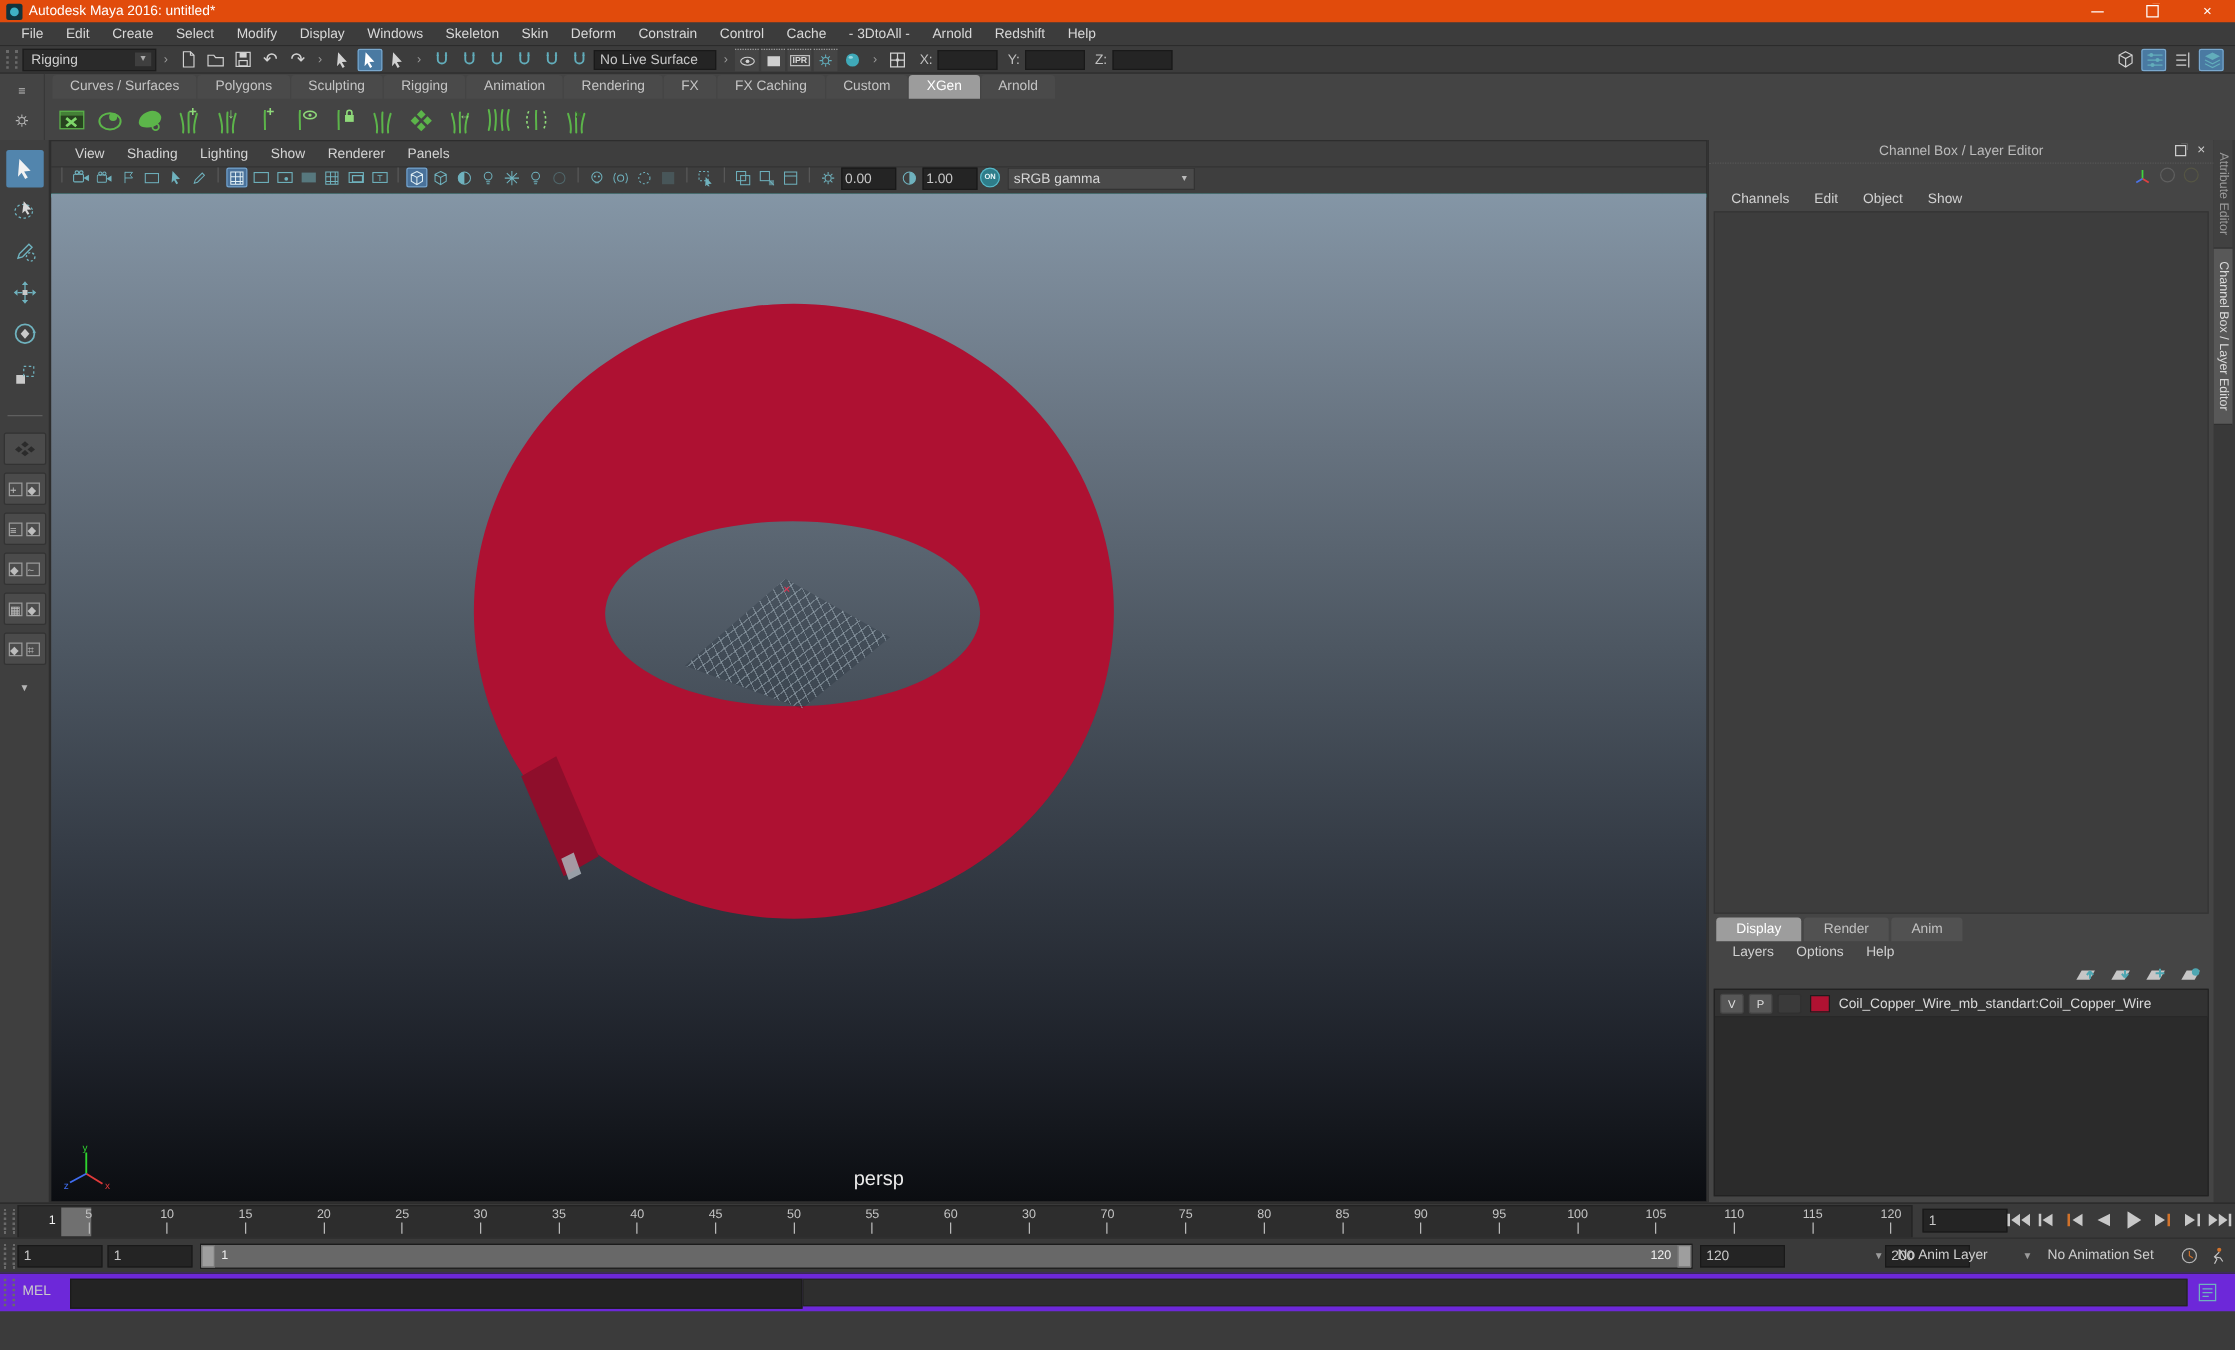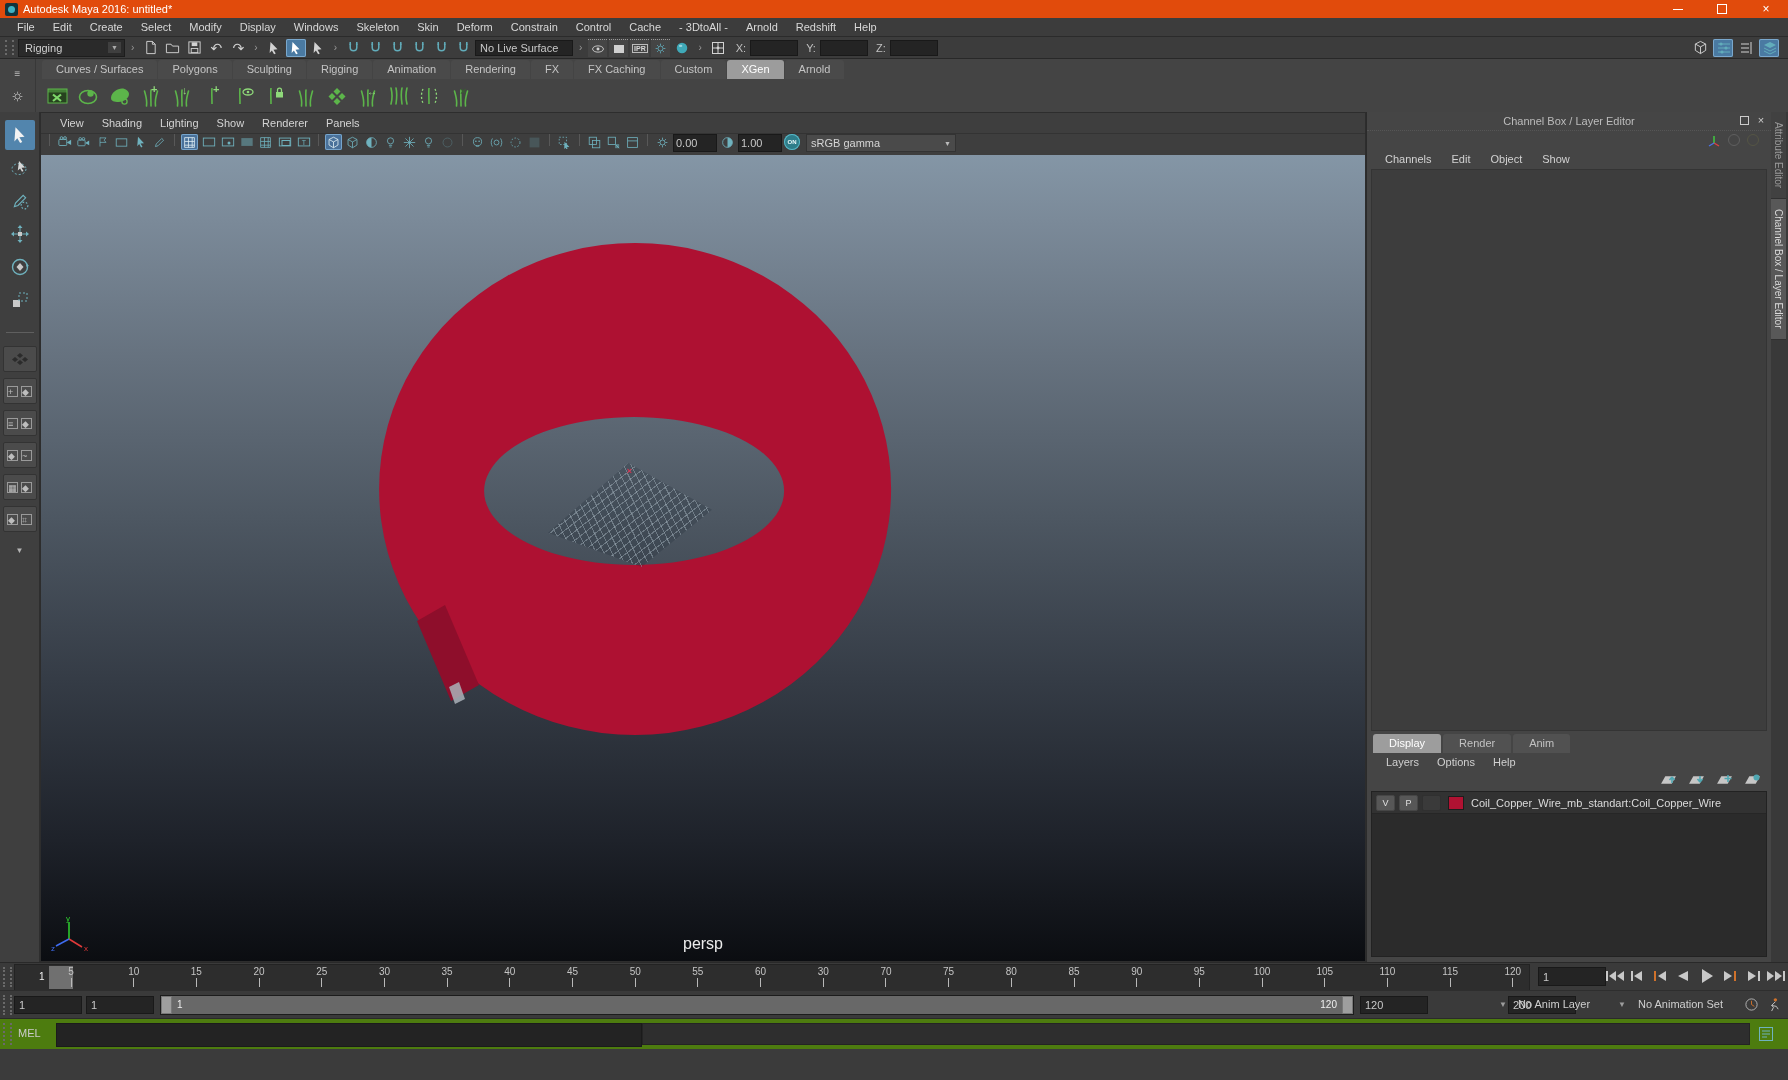--- a/index.html
+++ b/index.html
@@ -129,21 +129,21 @@
   .rs-fld{position:absolute;top:5px;height:16px;}
   .rs-track{position:absolute;left:160px;top:4px;width:1192px;height:18px;background:#2a2a2a;border:1px solid #1c1c1c;}
   .rs-bar{position:absolute;left:11px;right:11px;top:0;bottom:0;background:#686868;}
   .rs-handle{position:absolute;top:0;bottom:0;width:11px;background:#9e9e9e;border:1px solid #777;box-sizing:border-box;}
   .rs-l{left:0;} .rs-r{right:0;}
   .rs-lab{position:absolute;top:3px;color:#efefef;font-size:10px;}
   .rs-arrow{position:absolute;top:9px;color:#9d9d9d;font-size:8px;}
   .rs-drop{position:absolute;top:5px;height:16px;display:flex;align-items:center;color:#cfcfcf;}
 
   
-  #commandline{top:1018px;height:30px;background:#4d7c0f;border-top:1px solid #2a2a2a;}
+  #commandline{top:1018px;height:30px;background:#6d28d9;border-top:1px solid #2a2a2a;}
   .mel-label{position:absolute;left:18px;top:8px;color:#cbcbcb;}
   .mel-input{position:absolute;left:56px;top:4px;width:580px;height:20px;background:#232323;border:1px solid #1b1b1b;}
   .mel-result{position:absolute;left:642px;top:4px;width:1106px;height:20px;background:#2e2e2e;border:1px solid #242424;}
   #helpline{top:1048px;height:32px;background:#464646;}
   .help-text{position:absolute;left:45px;top:8px;color:#c8c8c8;}
   .line-grip{position:absolute;left:3px;top:4px;bottom:4px;width:5px;border-left:2px dotted #6a6a6a;border-right:2px dotted #6a6a6a;}
 </style>
 </head>
 <body>
 

